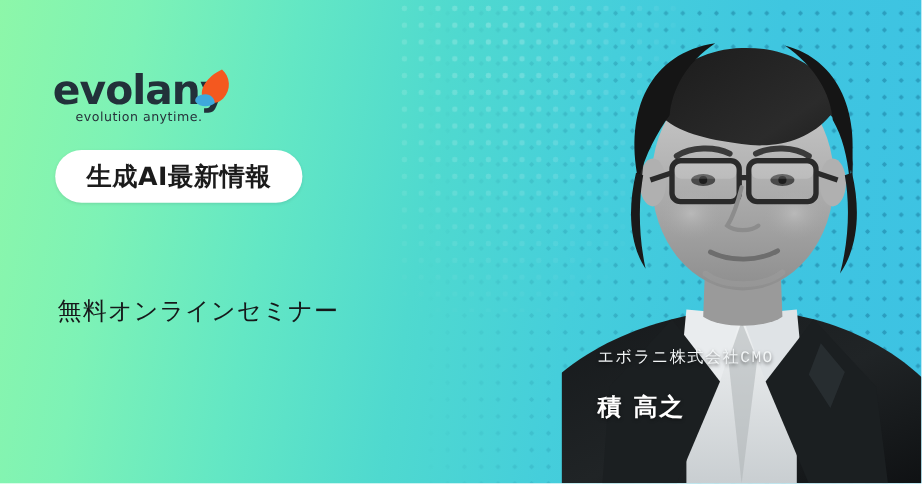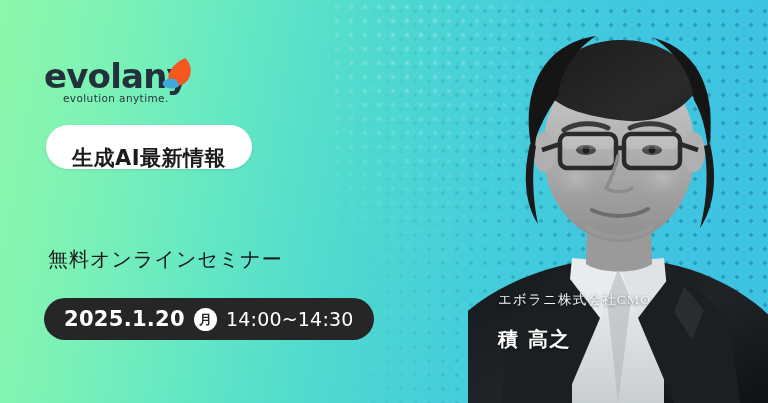--- a/index.html
+++ b/index.html
@@ -112,21 +112,21 @@
   }
 
   
   .badge {
     position: absolute;
     left: 2px;
     top: 125px;
     height: 44px;
     padding: 0 26px;
     display: inline-flex;
-    align-items: flex-end;
+    align-items: center;
     background: #ffffff;
     border-radius: 22px;
     box-shadow: 0 1px 3px rgba(0,0,0,0.10);
   }
   .badge-text {
     font-family: "DejaVu Sans", sans-serif;
     font-size: 21px;
     font-weight: bold;
     color: #1b1b1b;
     letter-spacing: 0.5px;
@@ -209,21 +209,21 @@
   }
 
   
   .speaker {
     position: absolute;
     left: 498px;
     top: 292px;
     width: 220px;
   }
   .speaker-role {
-    font-family: Liberation Serif, serif;
+    font-family: Liberation Mono, monospace;
     font-size: 13.5px;
     color: #f2f5f6;
     letter-spacing: 1.2px;
     line-height: 1.2;
     text-shadow: 0 1px 3px rgba(0,0,0,0.55);
     white-space: nowrap;
   }
   .speaker-name {
     margin-top: 19px;
     font-family: "DejaVu Sans", sans-serif;
@@ -349,26 +349,19 @@
     </div>
 
     <div class="badge">
       <span class="badge-text">生成AI最新情報</span>
     </div>
 
 
     <div class="subhead">無料オンラインセミナー</div>
   </div>
 
-  <div class="datepill">
-    <span class="date-main">2025.1.20</span>
-    <span class="day-circle">
-      <span>月</span>
-    </span>
-    <span class="date-time">14:00~14:30</span>
-  </div>
 
   <div class="speaker">
     <div class="speaker-role">エボラニ株式会社CMO</div>
     <div class="speaker-name">積 高之</div>
   </div>
 
 </div>
 
 </body></html>

